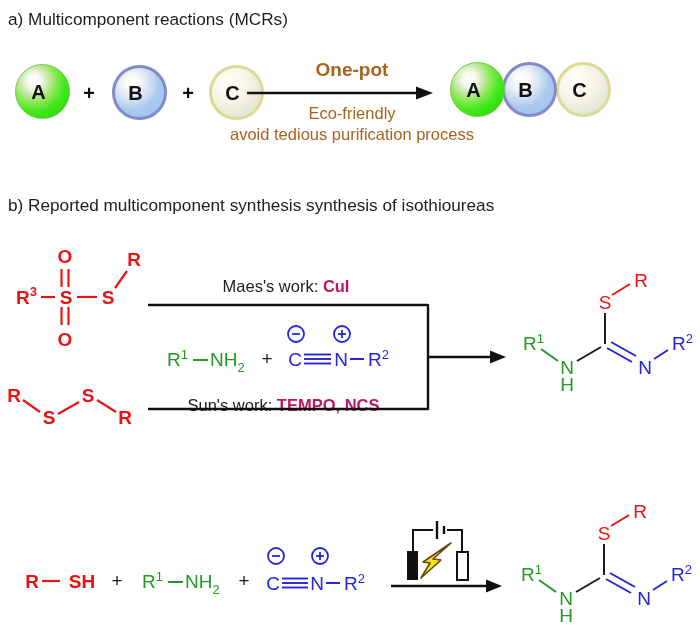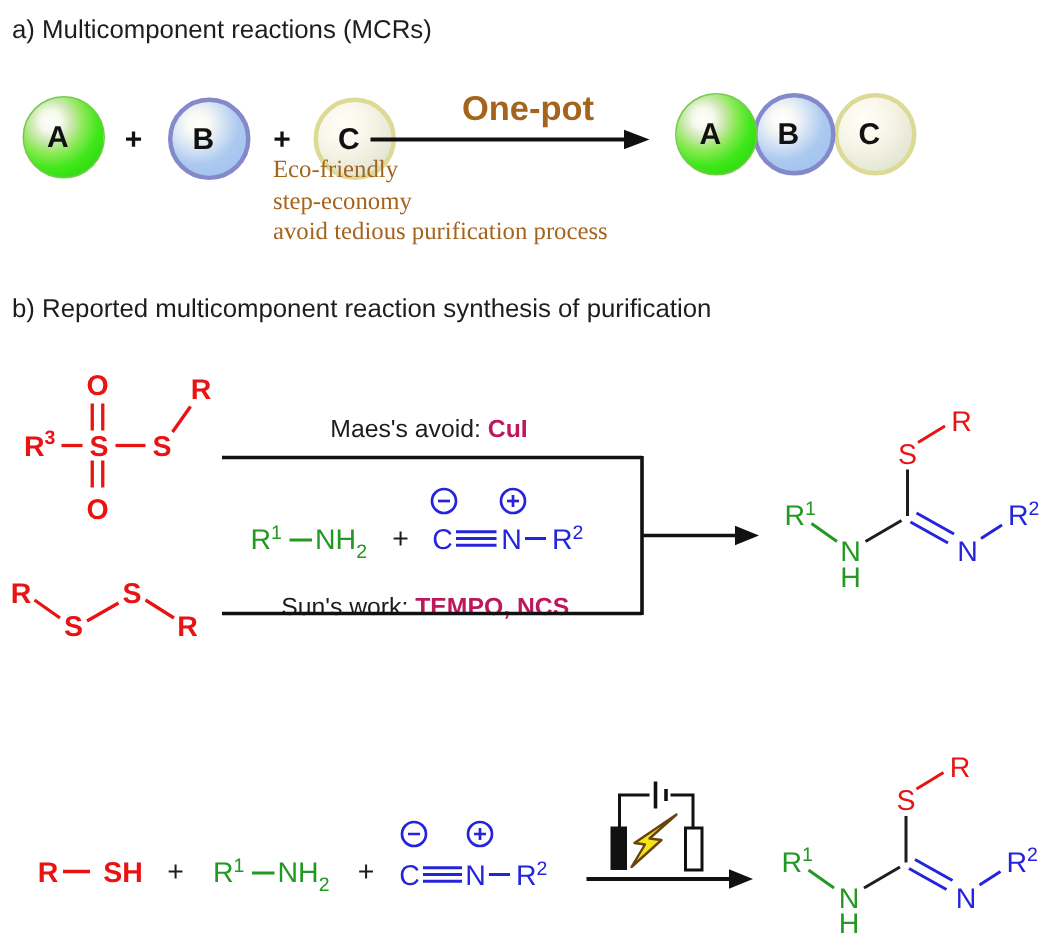--- a/index.html
+++ b/index.html
@@ -54,34 +54,33 @@
     font-size: 20px;
     font-weight: 600;
     color: #111;
   }
   .onepot {
     position: absolute;
     left: 272px;
     top: 59px;
     width: 160px;
     text-align: center;
-    font-size: 23px;
+    font-size: 19px;
     font-weight: bold;
     color: #a5641e;
   }
   .benefits {
     position: absolute;
     left: 182px;
     top: 103px;
     width: 340px;
-    text-align: left;
+    text-align: center;
     font-size: 16.5px;
     line-height: 20.5px;
     color: #a5641e;
-    font-family: Liberation Serif, serif;
   }
   .worklabel {
     position: absolute;
     text-align: center;
     font-size: 16.5px;
     color: #1d1d1d;
     white-space: nowrap;
   }
   .worklabel .reagent {
     font-weight: bold;
@@ -97,53 +96,52 @@
     font-size: 19px;
   }
   .red-bold text { font-weight: bold; }
 </style>
 </head>
 <body>
 
 <div id="figure">
 
   <div class="heading" style="top:9px">a) Multicomponent reactions (MCRs)</div>
-  <div class="heading" style="top:195px">b) Reported multicomponent reaction synthesis of purification</div>
+  <div class="heading" style="top:195px">b) Reported multicomponent synthesis synthesis of isothioureas</div>
 
   <div class="sphere sphere-green" style="left:15px;top:64px">
       <span class="lbl">A</span>
     </div>
   <div class="plus-a" style="left:79px;top:82px">+</div>
   <div class="sphere sphere-blue" style="left:112px;top:65px">
       <span class="lbl">B</span>
     </div>
   <div class="plus-a" style="left:178px;top:82px">+</div>
   <div class="sphere sphere-cream" style="left:209px;top:65px">
       <span class="lbl">C</span>
     </div>
 
   <div class="onepot">One-pot</div>
   <div class="benefits">
     <div>Eco-friendly</div>
-    <div>step-economy</div>
     <div>avoid tedious purification process</div>
   </div>
 
   <div class="sphere sphere-cream" style="left:556px;top:62px;z-index:1">
       <span class="lbl">C</span>
     </div>
   <div class="sphere sphere-blue" style="left:502px;top:62px;z-index:2">
       <span class="lbl">B</span>
     </div>
   <div class="sphere sphere-green" style="left:450px;top:62px;z-index:3">
       <span class="lbl">A</span>
     </div>
 
   <div class="worklabel" style="left:156px;top:277px;width:260px">
-    <span>Maes's avoid: </span><span class="reagent">CuI</span>
+    <span>Maes's work: </span><span class="reagent">CuI</span>
   </div>
   <div class="worklabel" style="left:146px;top:396px;width:275px">
     <span>Sun's work: </span><span class="reagent">TEMPO, NCS</span>
   </div>
 
   <svg id="chem-svg" width="700" height="625" viewBox="0 0 700 625">
 
     <g>
       <line x1="247" y1="93" x2="417" y2="93" stroke="#111" stroke-width="2.6"></line>
       <polygon points="416,86.5 416,99.5 433,93" fill="#111"></polygon>

